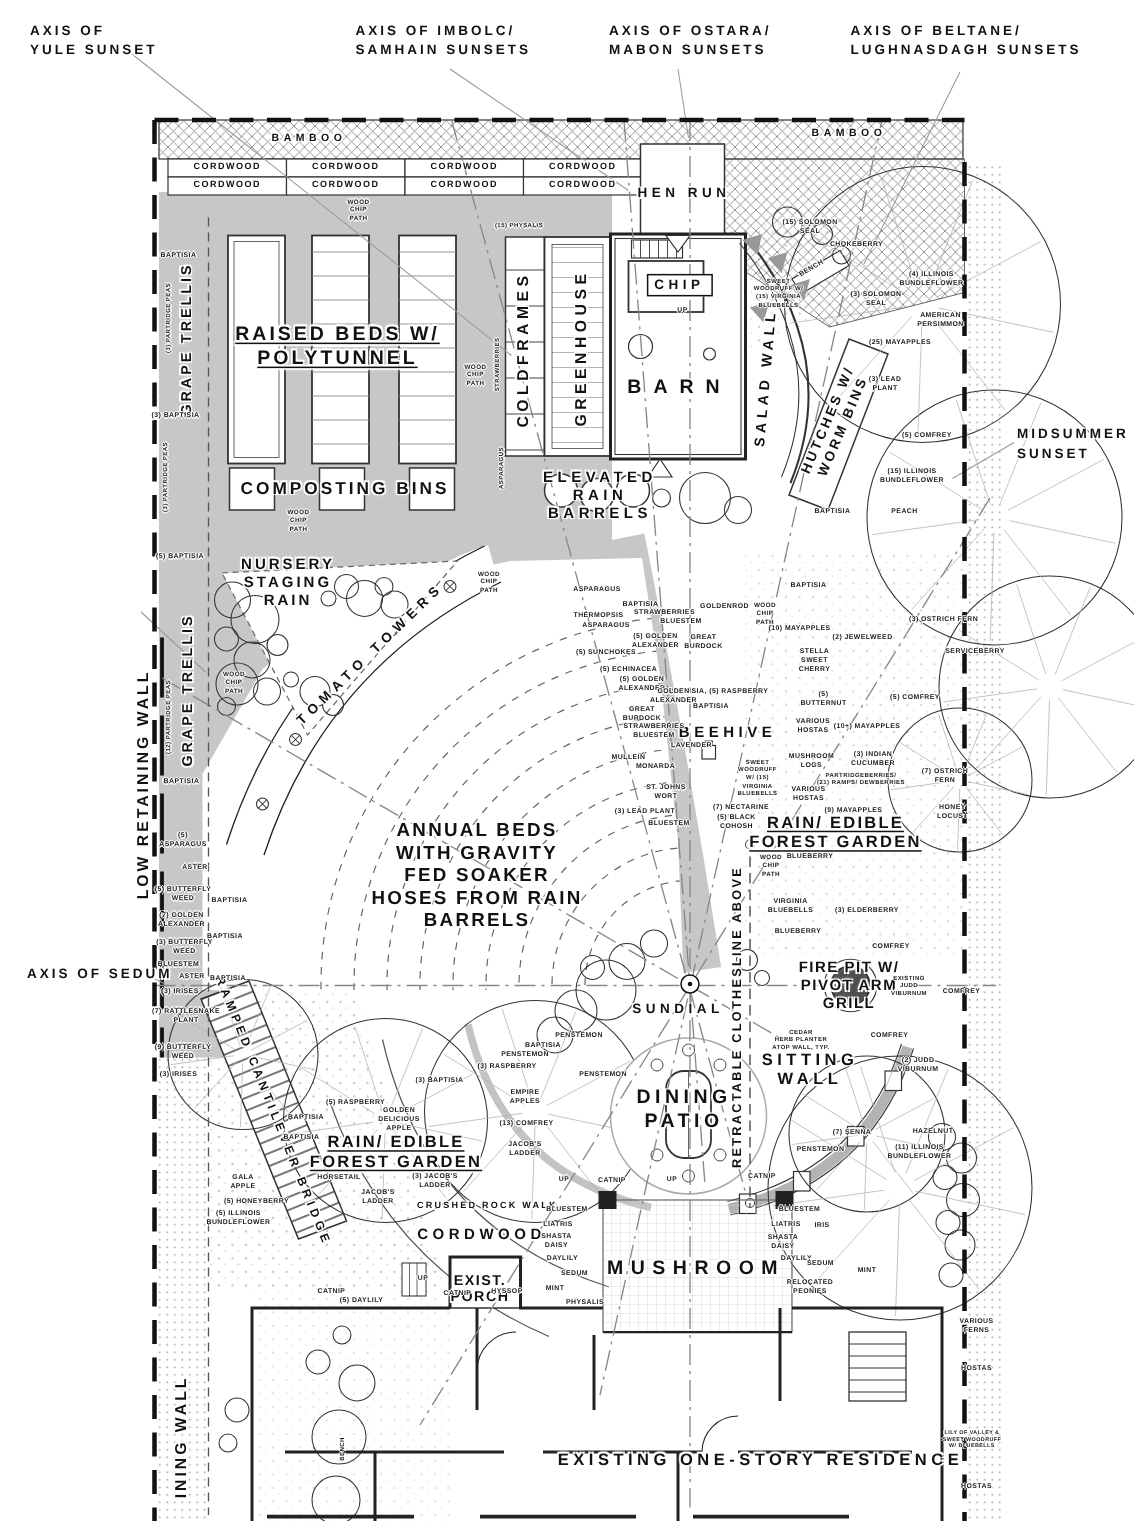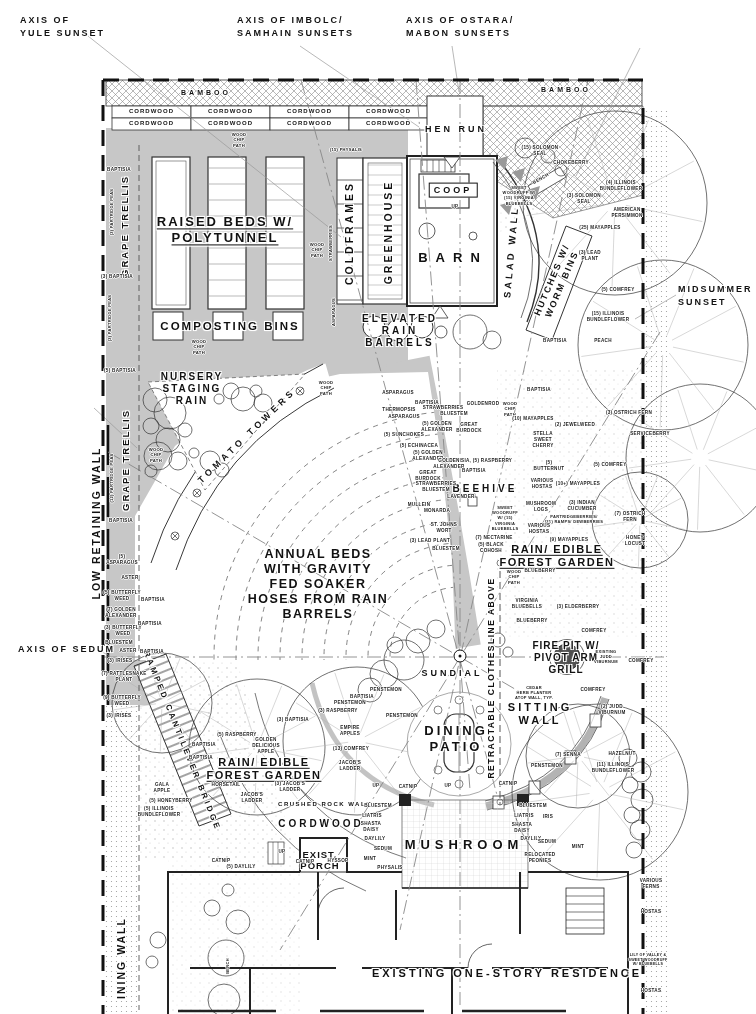--- a/index.html
+++ b/index.html
@@ -383,27 +383,29 @@
   </g>
 </svg>
 
 <div id="labels">
       <div class="lbl callout" style="left: 20px; top: 14px;">AXIS OF
 YULE SUNSET</div>
       <div class="lbl callout" style="left: 237px; top: 14px;">AXIS OF IMBOLC/
 SAMHAIN SUNSETS</div>
       <div class="lbl callout" style="left: 406px; top: 14px;">AXIS OF OSTARA/
 MABON SUNSETS</div>
+      <div class="lbl callout" style="left: 567px; top: 14px;">AXIS OF BELTANE/
+LUGHNASDAGH SUNSETS</div>
       <div class="lbl callout" style="left: 678px; top: 283px;">MIDSUMMER
 SUNSET</div>
       <div class="lbl callout" style="left: 18px; top: 643px;">AXIS OF SEDUM</div>
       <div class="lbl zone" style="left: 206px; top: 93px; font-size: 7px; letter-spacing: 3px; transform: translate(-50%, -50%);">BAMBOO</div>
       <div class="lbl zone" style="left: 566px; top: 90px; font-size: 7px; letter-spacing: 3px; transform: translate(-50%, -50%);">BAMBOO</div>
       <div class="lbl zone" style="left: 456px; top: 129px; font-size: 9px; letter-spacing: 3px; transform: translate(-50%, -50%);">HEN RUN</div>
-      <div class="lbl zone box" style="left: 453px; top: 190px; font-size: 9px; letter-spacing: 3px; transform: translate(-50%, -50%);">COOP</div>
+      <div class="lbl zone box" style="left: 453px; top: 190px; font-size: 9px; letter-spacing: 3px; transform: translate(-50%, -50%);">CHIP</div>
       <div class="lbl zone" style="left: 453px; top: 258px; font-size: 13px; letter-spacing: 8px; transform: translate(-50%, -50%);">BARN</div>
       <div class="lbl zone" style="left: 388px; top: 232px; font-size: 10.5px; letter-spacing: 3px; transform: translate(-50%, -50%) rotate(-90deg);">GREENHOUSE</div>
       <div class="lbl zone" style="left: 349px; top: 233px; font-size: 10.5px; letter-spacing: 3px; transform: translate(-50%, -50%) rotate(-90deg);">COLDFRAMES</div>
       <div class="lbl zone" style="left: 511px; top: 252px; font-size: 9.5px; letter-spacing: 3px; transform: translate(-50%, -50%) rotate(-85deg);">SALAD WALL</div>
       <div class="lbl zone" style="left: 557px; top: 282px; font-size: 9px; letter-spacing: 2px; transform: translate(-50%, -50%) rotate(-67deg);">HUTCHES W/
 WORM BINS</div>
       <div class="lbl zone u" style="left: 225px; top: 230px; font-size: 13px; letter-spacing: 2px; transform: translate(-50%, -50%);">RAISED BEDS W/
 POLYTUNNEL</div>
       <div class="lbl zone" style="left: 230px; top: 327px; font-size: 11.5px; letter-spacing: 2px; transform: translate(-50%, -50%);">COMPOSTING BINS</div>
       <div class="lbl zone" style="left: 125px; top: 226px; font-size: 9.5px; letter-spacing: 2px; transform: translate(-50%, -50%) rotate(-90deg);">GRAPE TRELLIS</div>

